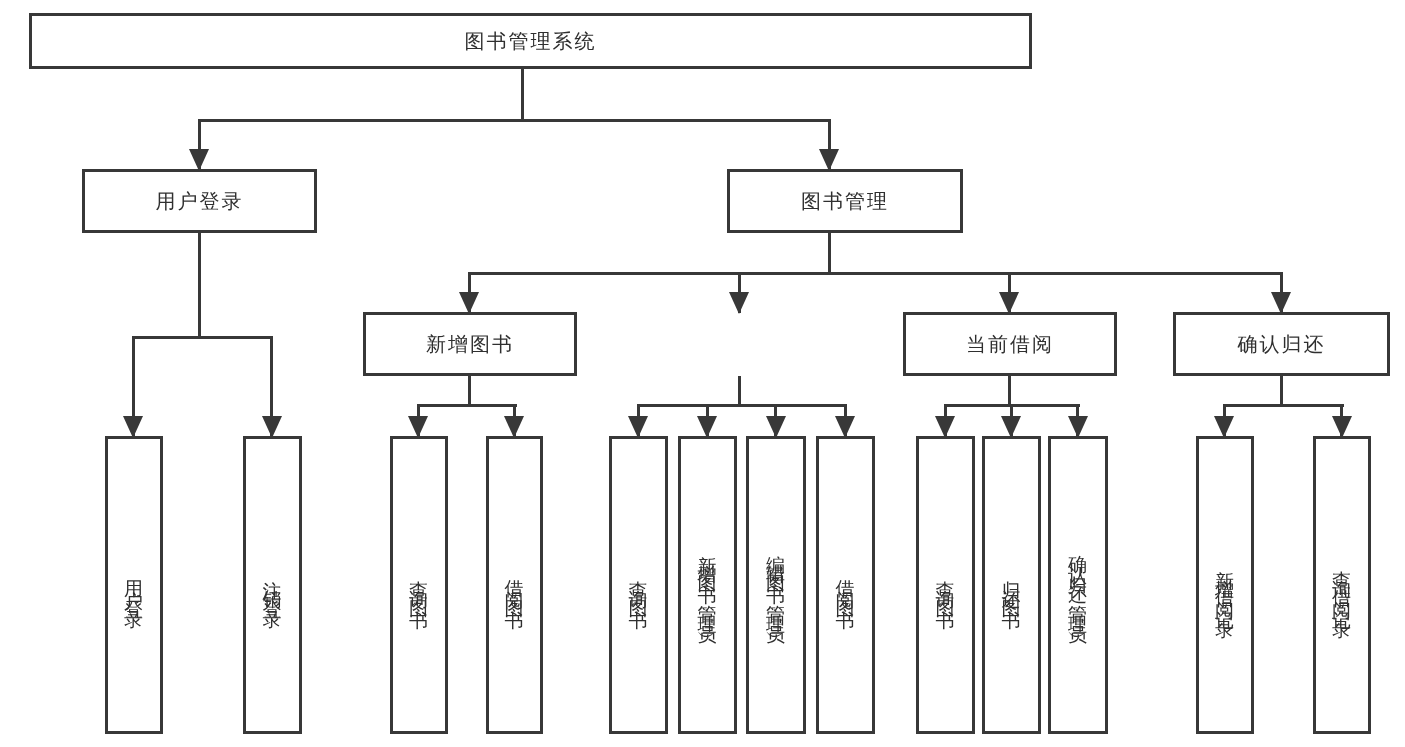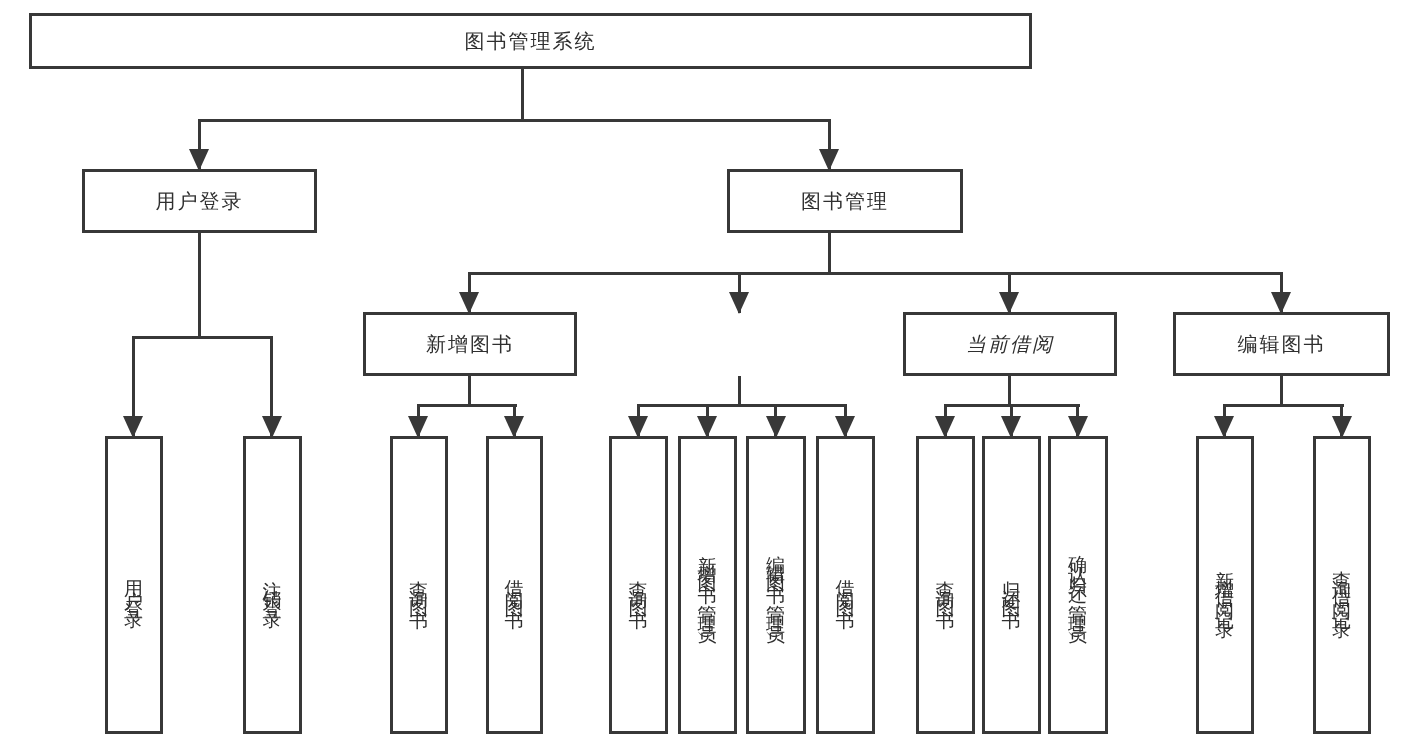--- a/index.html
+++ b/index.html
@@ -134,25 +134,25 @@
   <div class="hnode" style="left: 82px; top: 169px; width: 235px; height: 64px; border-color: rgb(56, 56, 56);">
     <span class="lbl" style="color: rgb(47, 47, 47);">用户登录</span>
   </div>
   <div class="hnode" style="left: 727px; top: 169px; width: 236px; height: 64px; border-color: rgb(56, 56, 56);">
     <span class="lbl" style="color: rgb(47, 47, 47);">图书管理</span>
   </div>
 
   <div class="hnode" style="left: 363px; top: 312px; width: 214px; height: 64px; border-color: rgb(56, 56, 56);">
     <span class="lbl" style="color: rgb(47, 47, 47);">新增图书</span>
   </div>
-  <div class="hnode" style="left: 903px; top: 312px; width: 214px; height: 64px; border-color: rgb(56, 56, 56); font-style: italic;">
+  <div class="hnode" style="left: 903px; top: 312px; width: 214px; height: 64px; border-color: rgb(56, 56, 56);">
     <span class="lbl" style="color: rgb(47, 47, 47);">当前借阅</span>
   </div>
   <div class="hnode" style="left: 1173px; top: 312px; width: 217px; height: 64px; border-color: rgb(56, 56, 56);">
-    <span class="lbl" style="color: rgb(47, 47, 47);">编辑图书</span>
+    <span class="lbl" style="color: rgb(47, 47, 47);">确认归还</span>
   </div>
 
   <div class="vnode" style="left: 105px; width: 58px; border-color: rgb(56, 56, 56);">
     <span class="lbl" style="color: rgb(47, 47, 47);">用户登录</span>
   </div>
   <div class="vnode" style="left: 243px; width: 59px; border-color: rgb(56, 56, 56);">
     <span class="lbl" style="color: rgb(47, 47, 47);">注销登录</span>
   </div>
 
   <div class="vnode" style="left: 390px; width: 58px; border-color: rgb(56, 56, 56);">

